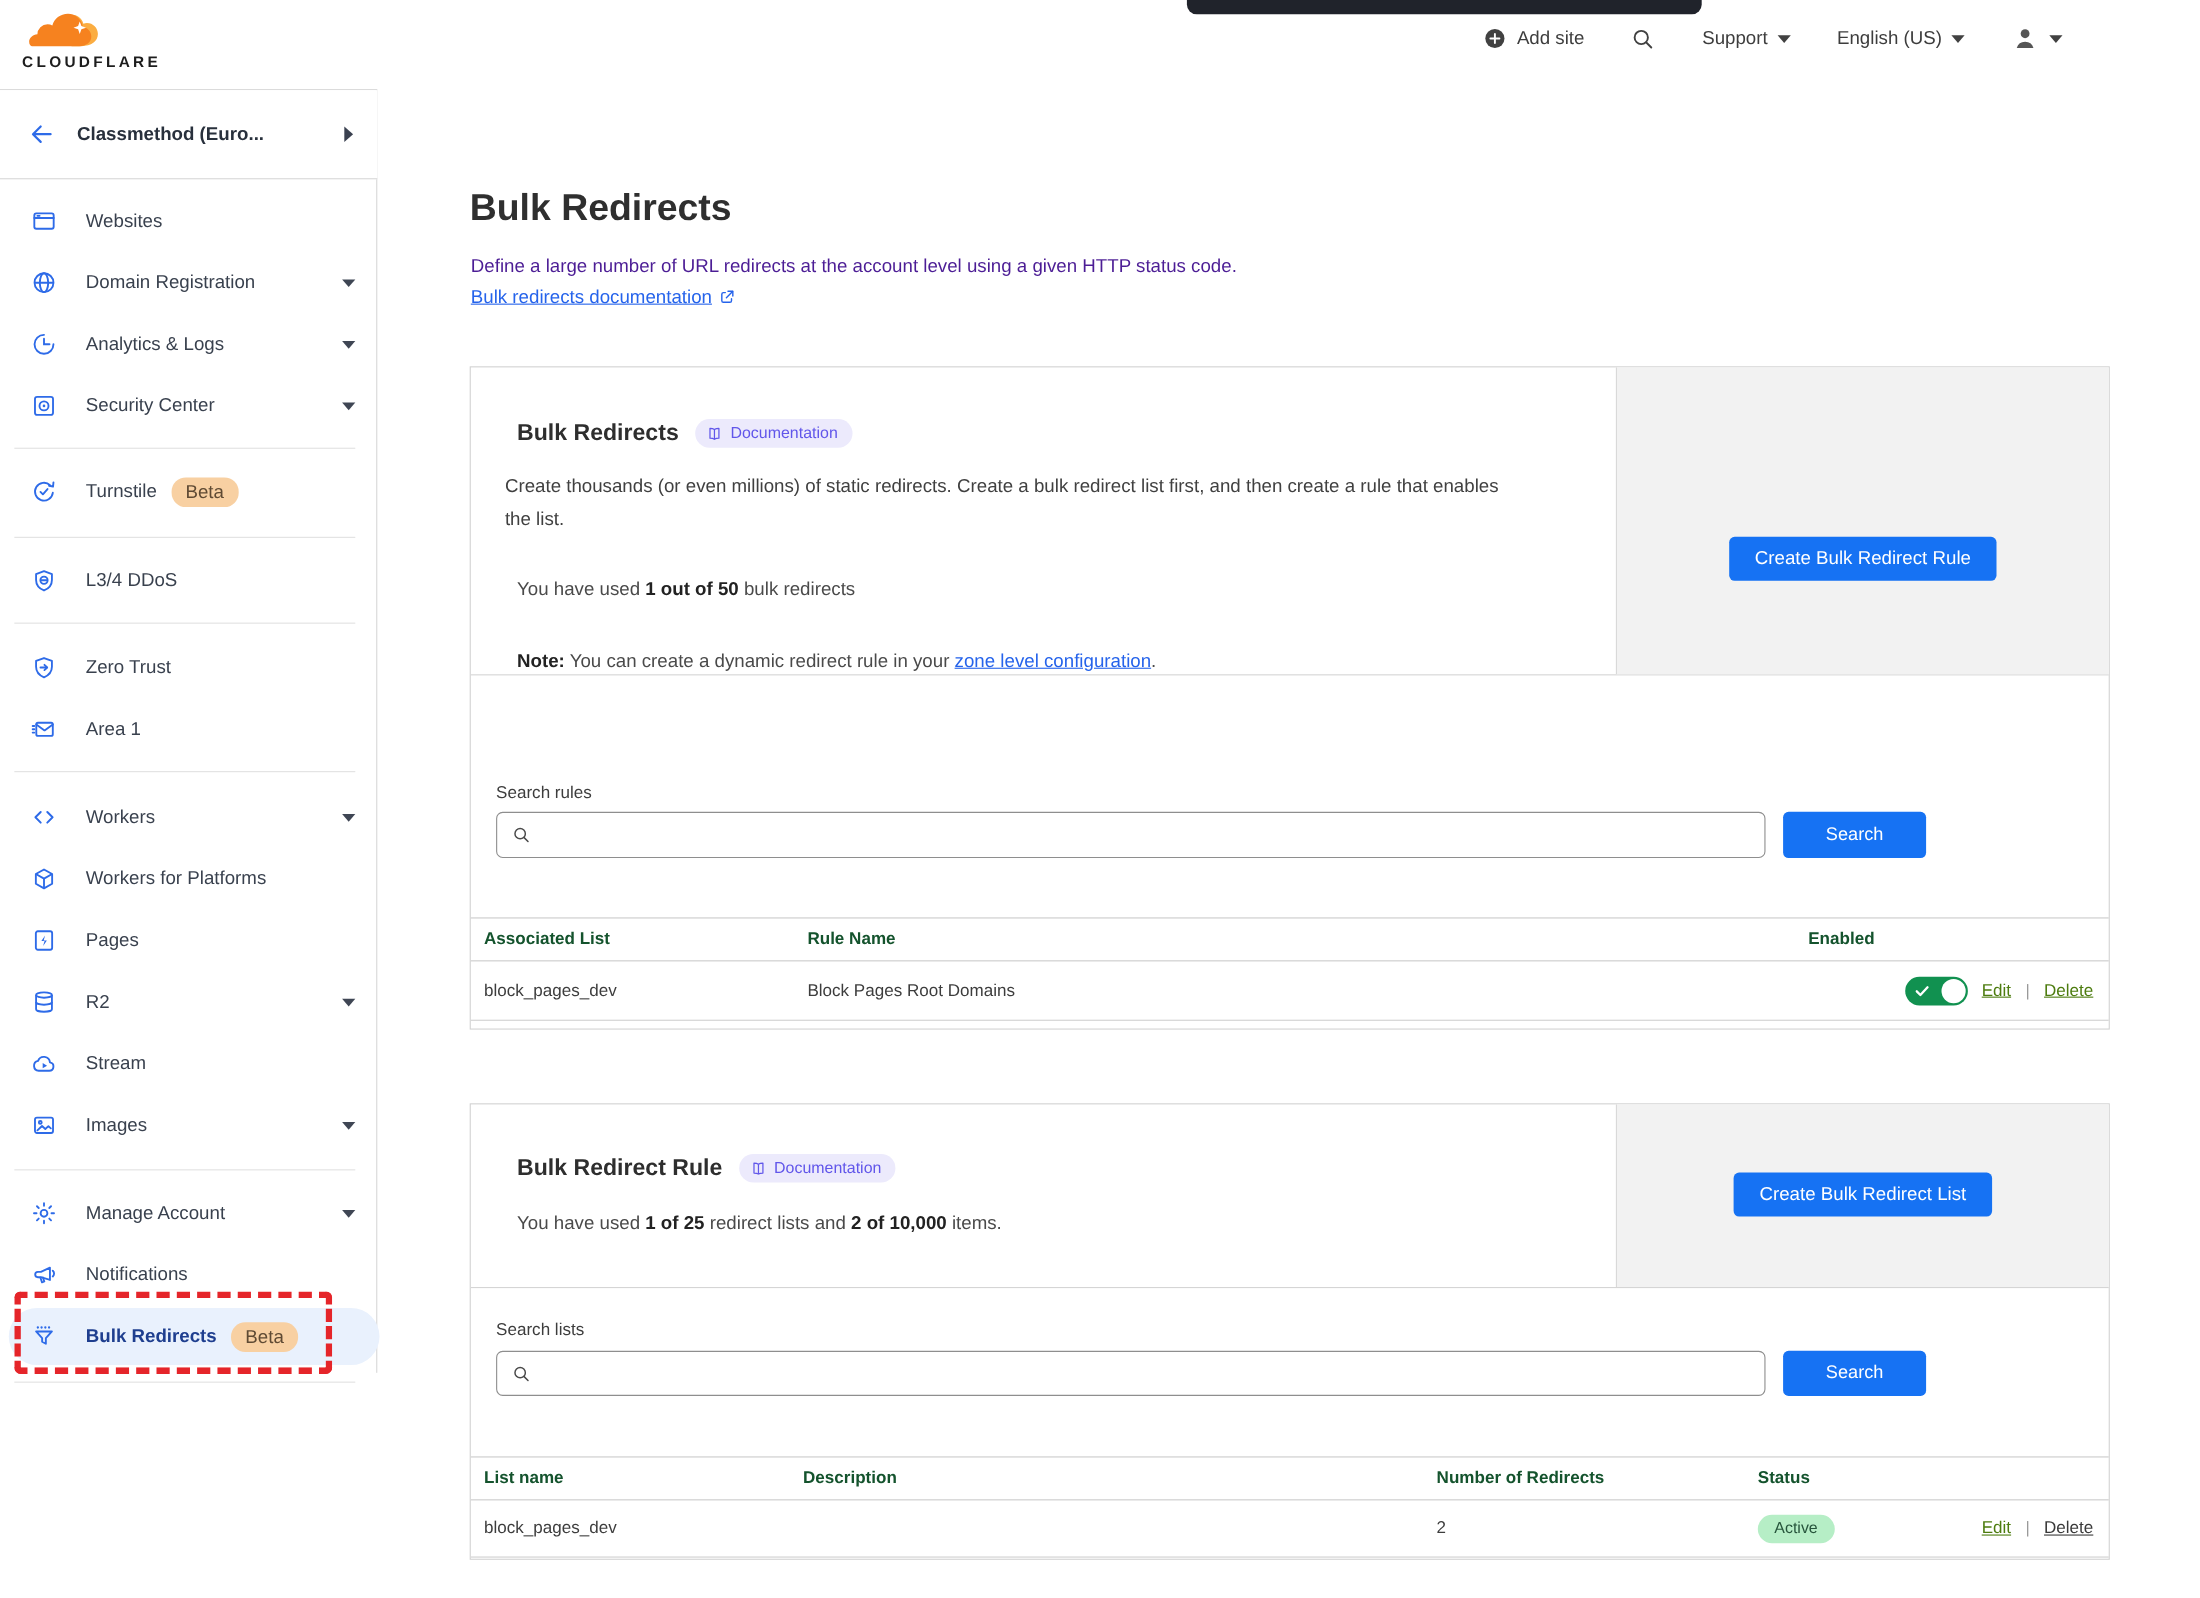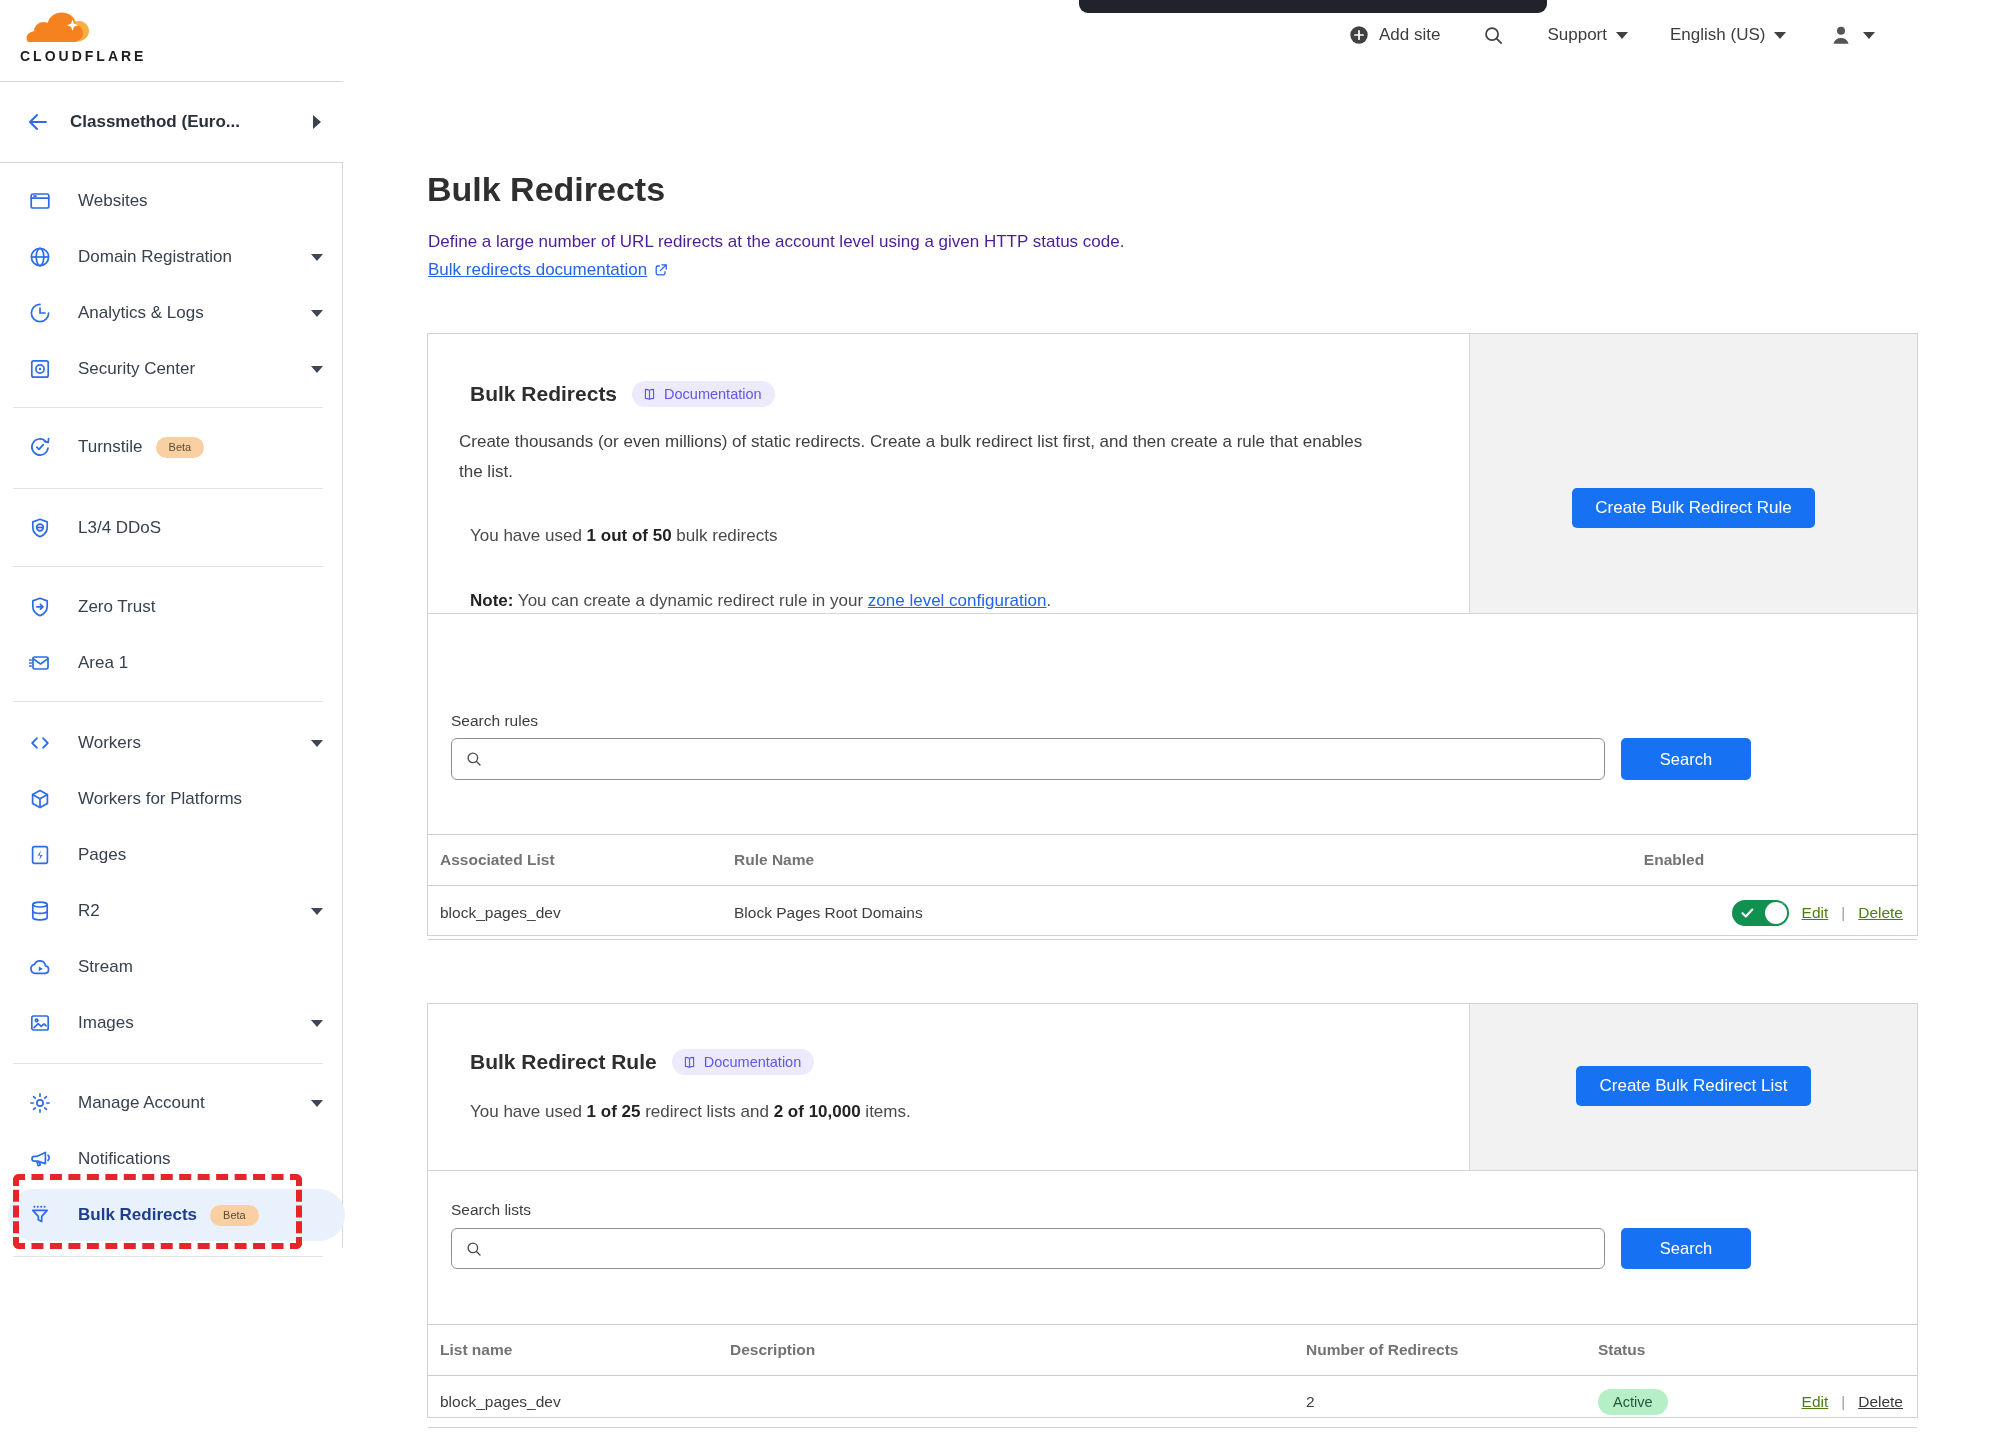--- a/index.html
+++ b/index.html
@@ -34,21 +34,21 @@
   .nav-label { margin-left:78px; font-size:17px; color:#39414e; white-space:nowrap; }
   .nav-caret { margin-left:auto; margin-right:20px; width:0; height:0;
     border-left:6px solid transparent; border-right:6px solid transparent; border-top:7px solid #3f4654; }
   .sdiv { border:0; border-top:1px solid #e2e2e2; margin-left:13px; margin-right:20px; }
   .sdiv.d1 { margin-top:10px; margin-bottom:11px; }
   .sdiv.d2 { margin-top:13px; margin-bottom:11px; }
   .sdiv.d3 { margin-top:10px; margin-bottom:12px; }
   .sdiv.d4 { margin-top:10px; margin-bottom:13px; }
   .sdiv.d5 { margin-top:12px; margin-bottom:11px; }
   .sdiv.d6 { margin-top:13px; margin-bottom:0; }
-  .beta-badge { margin-left:13px; background:#f8d0a2; color:#5f4a33; font-size:11px;
+  .beta-badge { margin-left:13px; background:#f8d0a2; color:#5f4a33; font-size:17px;
     padding:5px 13px; border-radius:13px; line-height:1; }
   .nav-item.active .nav-label { font-weight:700; color:#1e3e8f; }
   .active-bg { position:absolute; left:8px; top:2px; width:337px; height:52px;
     background:#e9f1fd; border-radius:26px; z-index:-1; }
   .red-dash { position:absolute; left:13px; top:1092px; width:289px; height:75px;
     border:6px dashed #e5252a; border-radius:6px; z-index:6; pointer-events:none; }
   
   .page-title { position:absolute; left:427px; top:170px; font-size:34px; font-weight:700; color:#2f2f2f; }
   .page-desc { position:absolute; left:428px; top:232px; font-size:17px; color:#4c1d95; }
   .doc-link-row { position:absolute; left:428px; top:260px; display:flex; align-items:center; gap:6px; }
@@ -90,22 +90,22 @@
   .mag { margin:0 10px 0 13px; }
   .search-btn { position:absolute; left:1193px; width:130px; height:42px; font-size:16.5px; }
   .card1 .search-btn { top:404px; }
   .card2 .search-btn { top:224px; height:41px; }
   .tbl { position:absolute; left:0; right:0; }
   .card1 .tbl { top:500px; }
   .card2 .tbl { top:320px; }
   .trow { display:grid; align-items:center; padding:0 14px 0 12px; }
   .t1 .trow { grid-template-columns:294px 1fr 458px; }
   .t2 .trow { grid-template-columns:290px 576px 292px 1fr; }
-  .thead { height:52px; border-top:1px solid #cbcbcb; border-bottom:1px solid #cbcbcb;
-    font-size:15.5px; font-weight:700; color:#737373; }
+  .thead { height:40px; border-top:1px solid #cbcbcb; border-bottom:1px solid #cbcbcb;
+    font-size:15.5px; font-weight:700; color:#14532d; }
   .tdata { border-bottom:1px solid #d0d0d0; font-size:15.5px; color:#3d3d3d; }
   .t1 .tdata { height:54px; }
   .t2 .tdata { height:52px; }
   .enabled-head { display:flex; justify-content:center; }
   .actions-cell { display:flex; align-items:center; justify-content:flex-end; gap:13px; }
   .status-cell { display:flex; align-items:center; justify-content:space-between; }
   a.row-link { font-size:15.5px; color:#4d7c0f; text-decoration:underline; cursor:pointer; }
   a.row-link.dark { color:#3a3a3a; }
   .pipe { color:#9a9a9a; font-size:15px; }
   .toggle { position:relative; width:57px; height:26px; background:#119150; border-radius:13px; cursor:pointer; }

